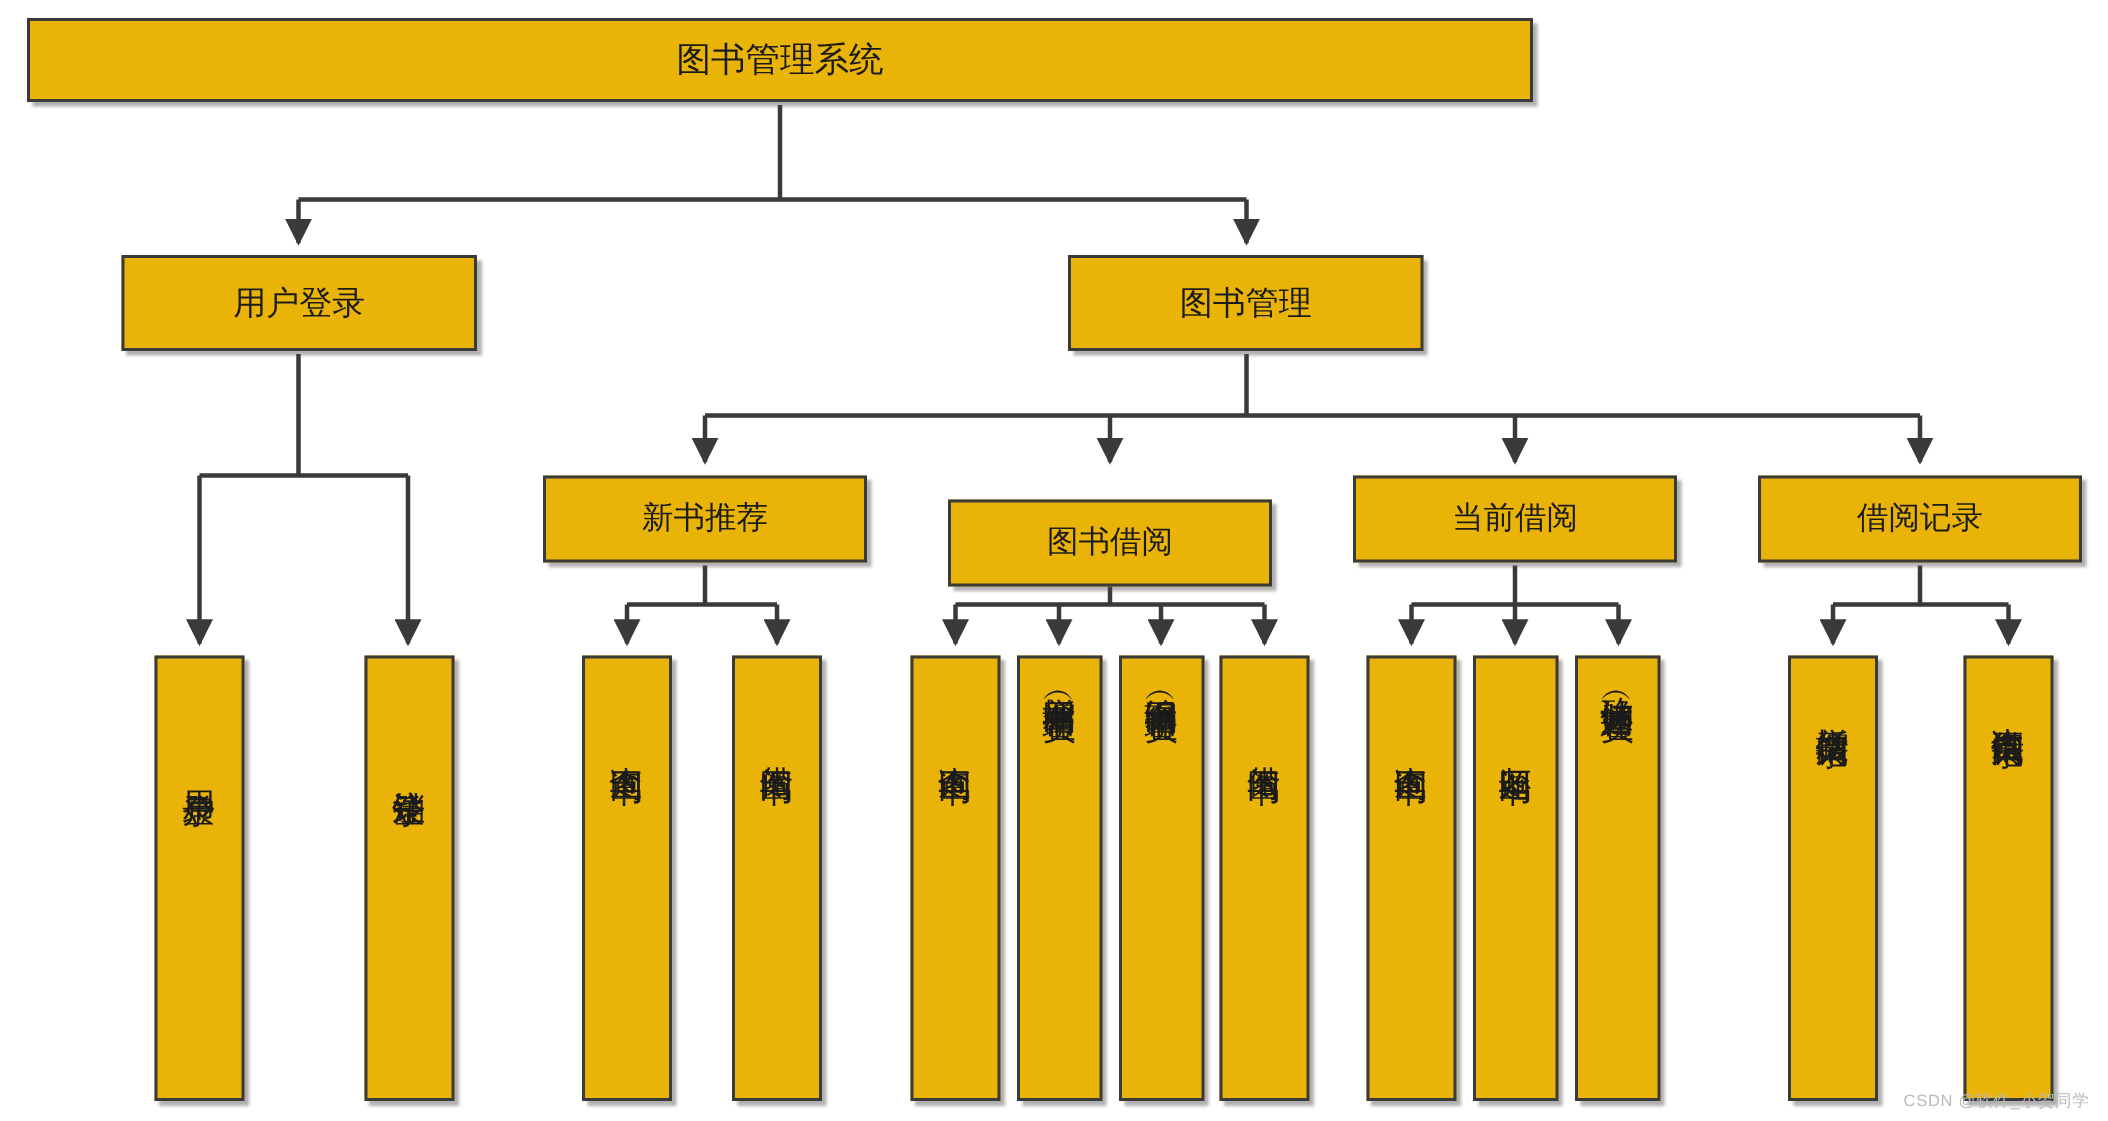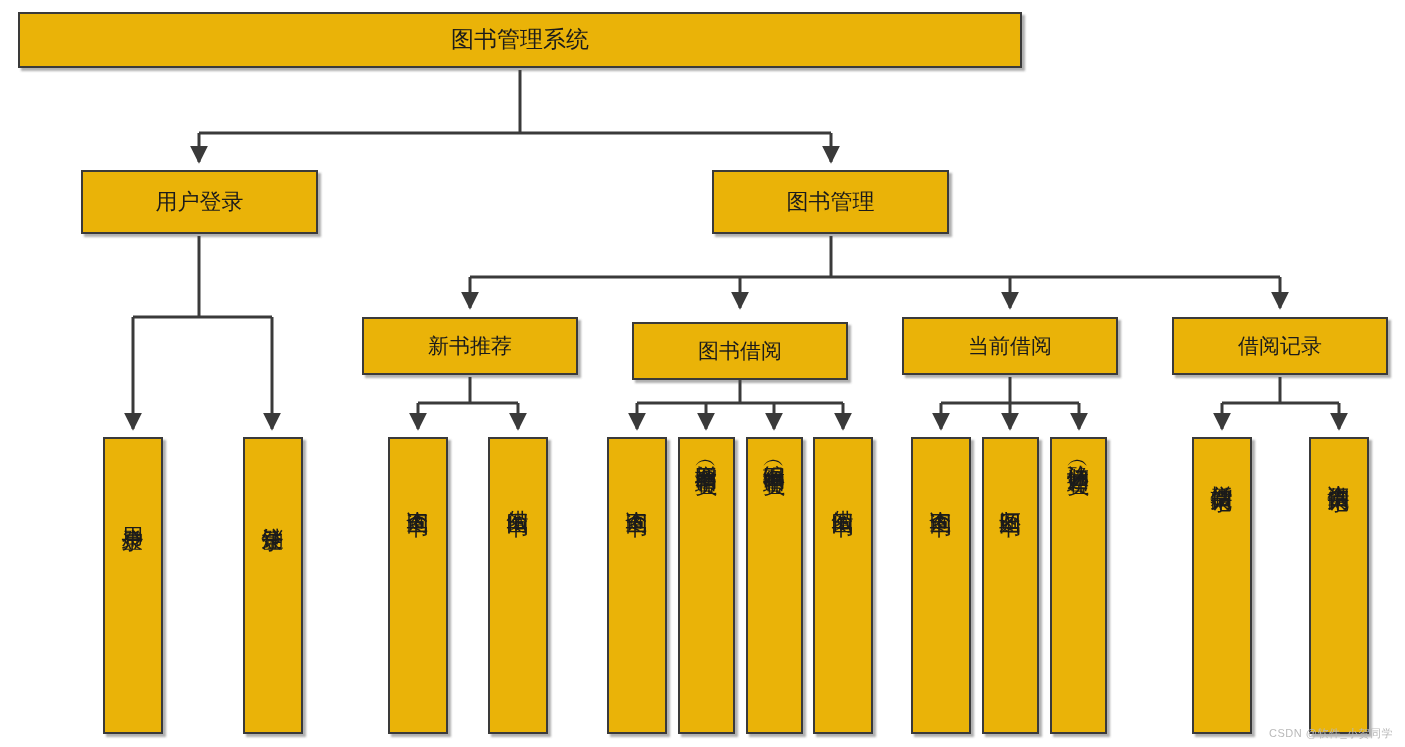--- a/index.html
+++ b/index.html
@@ -137,21 +137,21 @@
   <div class="node level2" style="left:81px; top:170px; width:237px; height:64px;">
     <span class="label">用户登录</span>
   </div>
   <div class="node level2" style="left:712px; top:170px; width:237px; height:64px;">
     <span class="label">图书管理</span>
   </div>
 
   <div class="node level3" style="left:362px; top:317px; width:216px; height:58px;">
     <span class="label">新书推荐</span>
   </div>
-  <div class="node level3" style="left:632px; top:322px; width:216px; height:58px;">
+  <div class="node level3" style="left:632px; top:333px; width:216px; height:58px;">
     <span class="label">图书借阅</span>
   </div>
   <div class="node level3" style="left:902px; top:317px; width:216px; height:58px;">
     <span class="label">当前借阅</span>
   </div>
   <div class="node level3" style="left:1172px; top:317px; width:216px; height:58px;justify-content:center;">
     <span class="label">借阅记录</span>
   </div>
 
   <div class="node leaf" style="left:103px; top:437px; width:60px; height:297px; padding-top:70px;">

